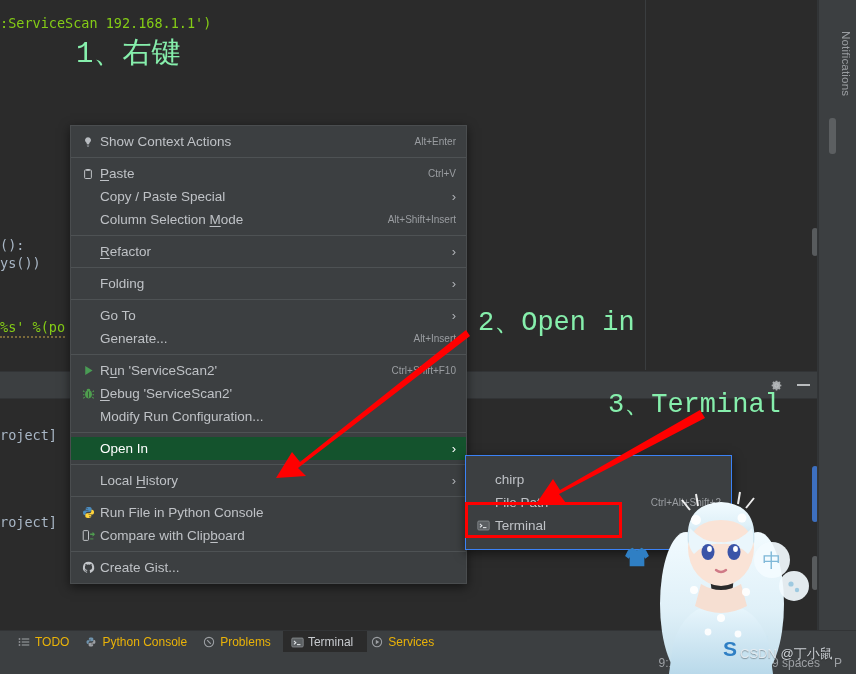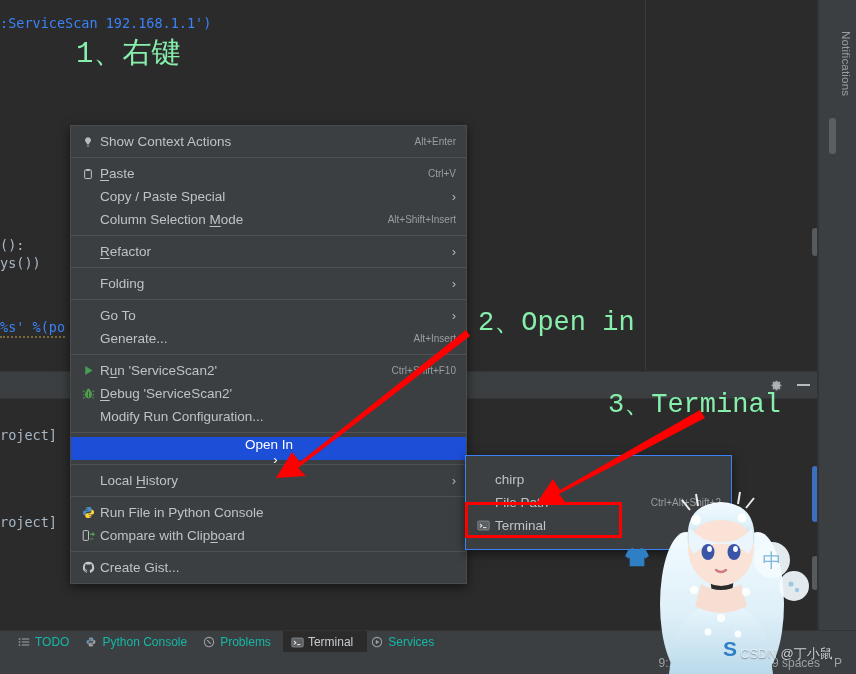--- a/index.html
+++ b/index.html
@@ -12,21 +12,21 @@
   
   #editor{position:absolute;inset:0;background:#2b2b2b;}
   #editor .pane-split{position:absolute;left:0;top:0;width:646px;height:370px;background:#2b2b2b;}
   #editor .right-pane{position:absolute;left:646px;top:0;width:172px;height:370px;background:#2b2b2b;}
   #editor .vsep{position:absolute;top:0;width:1px;height:370px;background:#3a3d3f;}
   #editor .console-area{position:absolute;left:0;top:370px;width:818px;height:262px;background:#2b2b2b;}
   .code{
     font-family:"DejaVu Sans Mono","Liberation Mono",monospace;
     font-size:13.5px;line-height:18px;white-space:pre;
   }
-  .c-green{color:#3b82f6;}
+  .c-green{color:#84cc16;}
   .c-grey{color:#a9b7c6;}
   .squiggle{border-bottom:2px dotted #7a6a3a;}
 
   
   #right-strip{position:absolute;right:0;top:0;width:38px;height:632px;background:#3c3f41;border-left:1px solid #323537;}
   #notif-tab{
     position:absolute;right:4px;top:2px;width:22px;height:92px;
     color:#9a9da1;font-size:11.5px;letter-spacing:.2px;
     writing-mode:vertical-rl;text-align:right;
     display:flex;align-items:flex-start;justify-content:flex-end;
@@ -45,21 +45,21 @@
   .minus-ic{width:13px;height:2px;background:#b9bcbe;display:block;}
 
   
   #bottom-bar{
     position:absolute;left:0;bottom:22px;width:856px;height:22px;
     background:#3c3f41;border-top:1px solid #323436;
     display:flex;align-items:center;padding-left:14px;box-sizing:border-box;
   }
   .tw-tab{
     display:flex;align-items:center;gap:5px;height:22px;padding:0 12px 0 4px;
-    color:#14b8a6;font-size:12px;white-space:nowrap;
+    color:#eab308;font-size:12px;white-space:nowrap;
   }
   .tw-tab.active{background:#2b2b2b;color:#c8cbcf;padding-left:8px;padding-right:14px;}
   .tw-ic{width:12px;height:12px;display:inline-block;flex:none;}
 
   
   #status-bar{
     position:absolute;left:0;bottom:0;width:856px;height:22px;background:#3c3f41;
     display:flex;align-items:center;justify-content:flex-end;gap:14px;
     padding-right:14px;box-sizing:border-box;
     color:#9da0a4;font-size:12px;white-space:nowrap;
@@ -74,21 +74,21 @@
   }
   .mi{
     position:relative;display:flex;align-items:center;
     height:23px;padding:0 10px 0 8px;box-sizing:border-box;
     color:#bfc2c6;font-size:13.5px;white-space:nowrap;
   }
   .mi .mi-icon{width:18px;flex:none;display:flex;align-items:center;justify-content:center;}
   .mi .mi-label{flex:1;padding-left:3px;}
   .mi .mi-accel{color:#9a9da1;font-size:10px;padding-left:18px;}
   .mi .mi-arrow{color:#b0b3b7;font-size:13px;padding-left:12px;width:8px;text-align:right;}
-  .mi.selected{background:#1d4ed8;color:#ffffff;flex-direction:column;}
+  .mi.selected{background:#14532d;color:#ffffff;}
   .mi.selected .mi-arrow{color:#ffffff;}
   .msep{height:1px;background:#4e5254;margin:4px 0;}
   .ul{text-decoration:underline;text-underline-offset:2px;}
 
   
   #submenu{
     position:absolute;left:465px;top:455px;width:267px;
     background:#3c3f41;border:1px solid #3b82f6;
     box-shadow:0 3px 10px rgba(0,0,0,.55);
     padding:12px 0;box-sizing:border-box;z-index:45;

